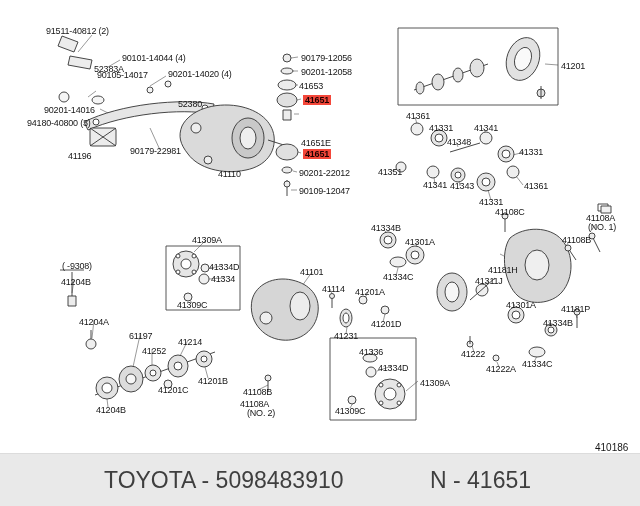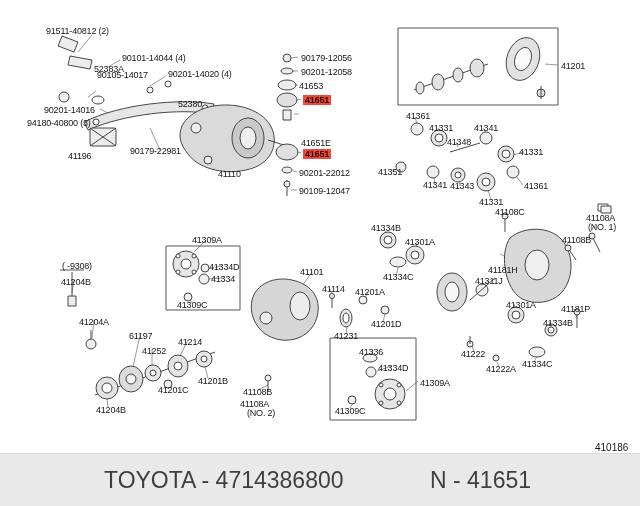--- a/index.html
+++ b/index.html
@@ -262,17 +262,17 @@
       <div class="part-label" style="left: 142px; top: 346px;">41252</div>
       <div class="part-label" style="left: 178px; top: 337px;">41214</div>
       <div class="part-label" style="left: 198px; top: 376px;">41201B</div>
       <div class="part-label" style="left: 158px; top: 385px;">41201C</div>
       <div class="part-label" style="left: 96px; top: 405px;">41204B</div>
     </div>
 
   <div class="ref-number">410186</div>
 
   <div class="footer">
-    <span class="ftext left">TOYOTA - 4714386800</span>
+    <span class="ftext left">TOYOTA - 5098483910</span>
     <span class="ftext right">N - 41651</span>
   </div>
 
 </div>
 
 </body></html>

